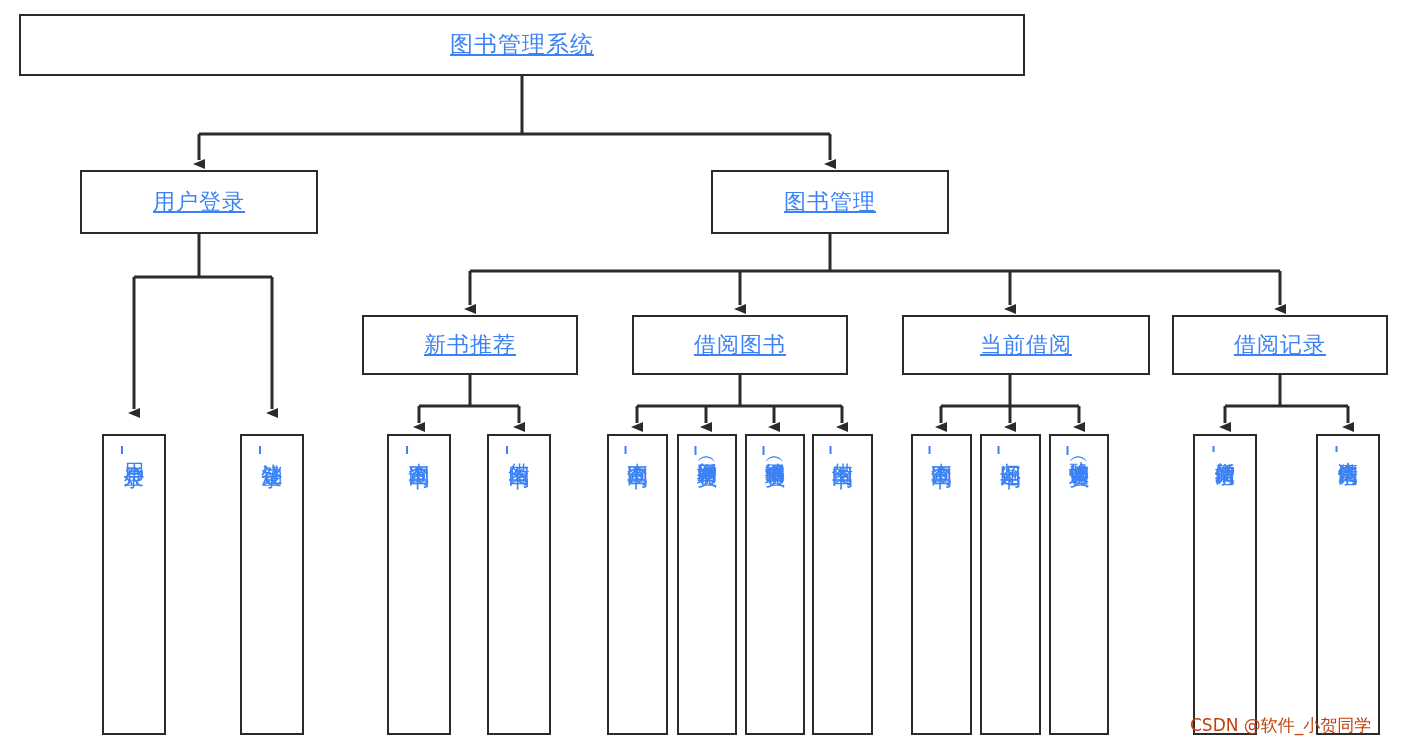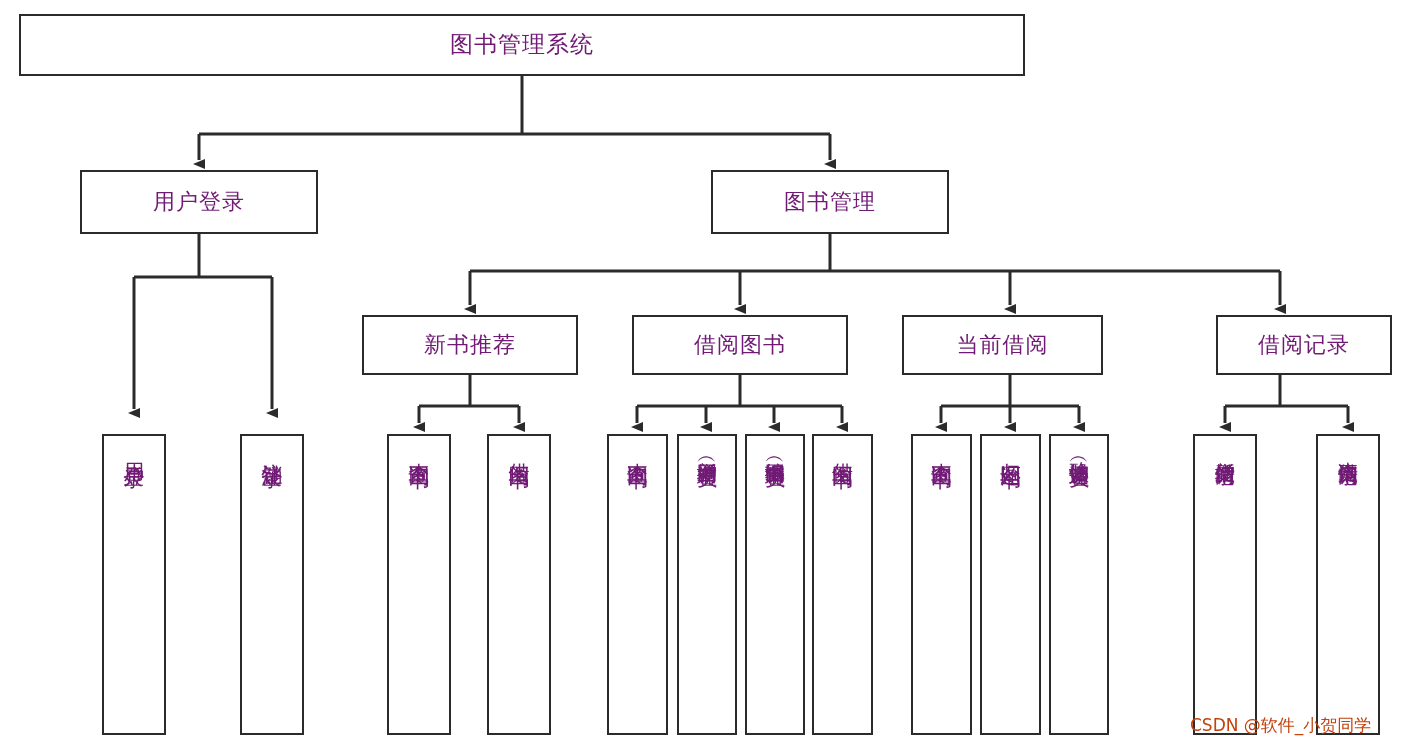--- a/index.html
+++ b/index.html
@@ -33,21 +33,22 @@
     background: #ffffff;
     display: flex;
     align-items: center;
     justify-content: center;
     color: #1a1a1a;
   }
   .node-label {
     display: block;
     text-align: left;
     line-height: 1.18;
-    color: #701a75;
+    color: #3b82f6;
+    text-decoration: underline;
   }
   
   .node.h .node-label {
     writing-mode: horizontal-tb;
     font-size: 22px;
     letter-spacing: 1px;
   }
   .node.root .node-label {
     font-size: 23px;
   }
@@ -146,25 +147,25 @@
   </div>
 
   <div class="node h" style="left:362px; top:315px; width:216px; height:60px;">
     <span class="node-label">新书推荐</span>
   </div>
 
   <div class="node h" style="left:632px; top:315px; width:216px; height:60px;">
     <span class="node-label">借阅图书</span>
   </div>
 
-  <div class="node h" style="left:902px; top:315px; width:201px; height:60px;">
+  <div class="node h" style="left:902px; top:315px; width:248px; height:60px;">
     <span class="node-label">当前借阅</span>
   </div>
 
-  <div class="node h" style="left:1172px; top:315px; width:176px; height:60px;margin-left:44px;">
+  <div class="node h" style="left:1172px; top:315px; width:216px; height:60px;">
     <span class="node-label">借阅记录</span>
   </div>
 
   <div class="node v" style="left:102px; top:434px; width:64px; height:301px;">
     <span class="node-label">用户登录</span>
   </div>
 
   <div class="node v" style="left:240px; top:434px; width:64px; height:301px;">
     <span class="node-label">注销登录</span>
   </div>

